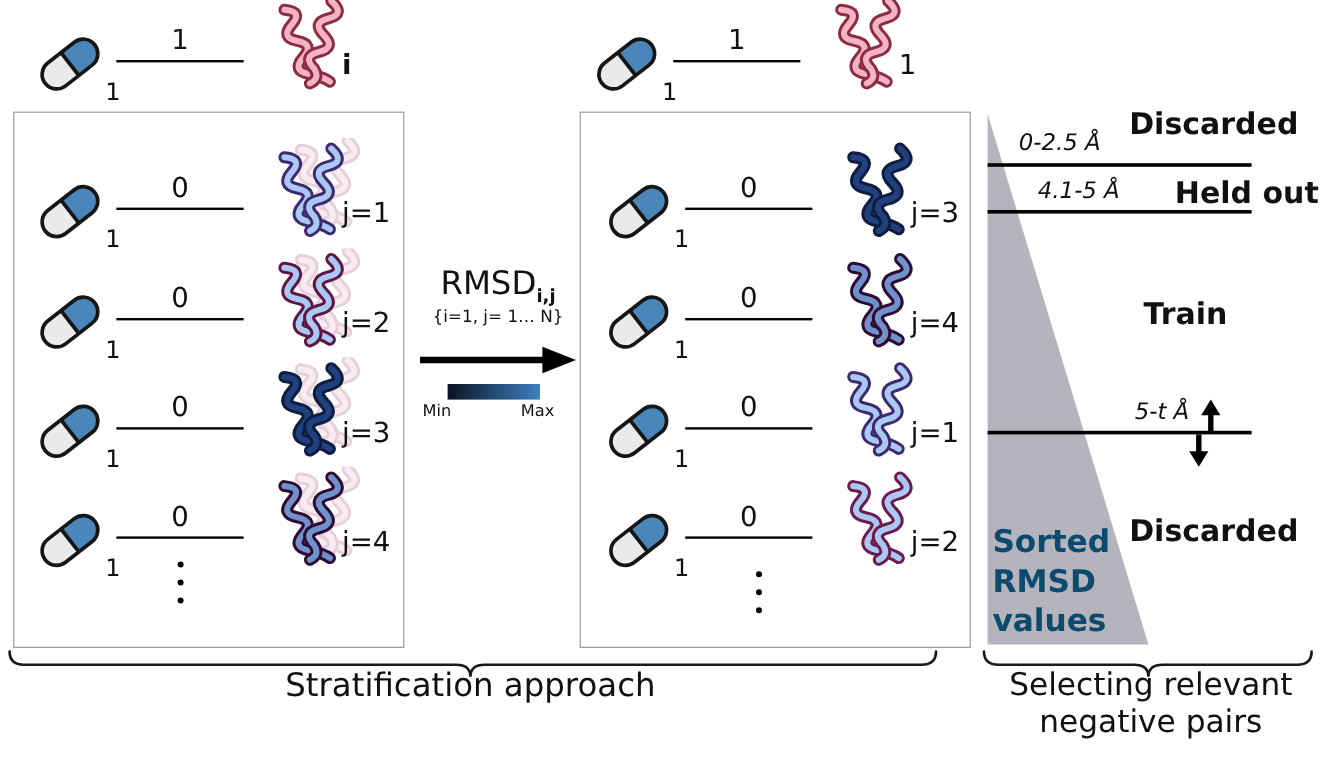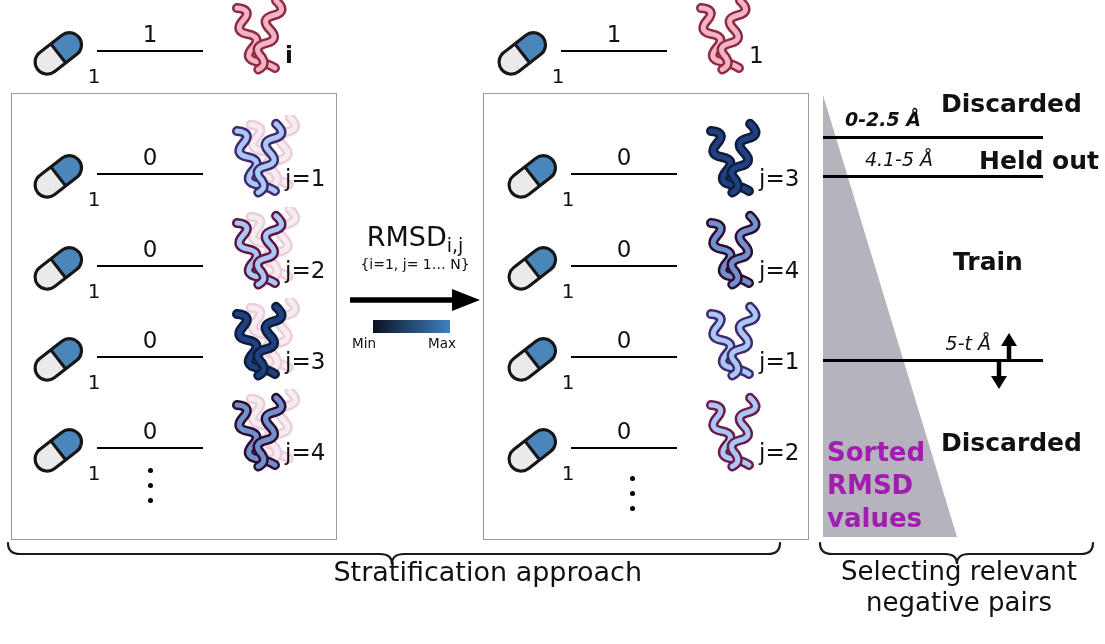--- a/index.html
+++ b/index.html
@@ -23,45 +23,45 @@
   .pi{fill:none;stroke:var(--fill,#ccc);stroke-width:5.5;stroke-linecap:round;stroke-linejoin:round;}
   .ghost{--outline:#e7d0dc;--fill:#f8ecf1;}
 
   .vdots{position:absolute;display:flex;flex-direction:column;gap:10px;}
   .vdots i{width:5px;height:5px;border-radius:50%;background:#000;}
   #dots-left{left:148px;top:468px;}
   #dots-right{left:630px;top:476px;}
 
   
   #rmsd-title{position:absolute;left:347px;top:221px;width:136px;text-align:center;font-size:27px;}
-  #rmsd-title sub{font-size:19px;}
+  #rmsd-title sub{font-size:15px;font-weight:bold;}
   #rmsd-cond{position:absolute;left:347px;top:256px;width:136px;text-align:center;font-size:14px;}
   #arrow-svg{position:absolute;left:349px;top:287px;width:132px;height:26px;}
   #gradient-bar{position:absolute;left:373px;top:320px;width:77px;height:13px;
     background:linear-gradient(to right,var(--grad-start,#0a1322),var(--grad-end,#3f80c2));}
   #min-label{position:absolute;left:352px;top:335px;font-size:13.5px;}
-  #max-label{position:absolute;left:428px;top:335px;width:40px;font-size:13.5px;}
+  #max-label{position:absolute;left:428px;top:335px;width:40px;font-size:13.5px;text-align:center;}
 
   
   #triangle-svg{position:absolute;left:820px;top:94px;width:142px;height:444px;}
-  #sorted-label{position:absolute;left:827px;top:436px;font-size:26px;font-weight:bold;line-height:33px;color:#a21caf;}
+  #sorted-label{position:absolute;left:827px;top:436px;font-size:26px;font-weight:bold;line-height:33px;color:#0c4a6e;}
   .strat-line{position:absolute;left:823px;width:220px;height:0;border-top:3px solid #000;}
   #line-1{top:136px;} #line-2{top:175px;} #line-3{top:359px;}
   .range-label{position:absolute;width:100px;text-align:center;font-style:italic;font-size:19px;}
-  #range-1{left:833px;top:108px;font-weight:bold;} #range-2{left:849px;top:148px;} #range-3{left:891px;top:332px;text-align:right;}
+  #range-1{left:833px;top:108px;} #range-2{left:849px;top:148px;} #range-3{left:891px;top:332px;text-align:right;}
   .cat-label{position:absolute;font-weight:bold;font-size:25px;text-align:left;}
   #cat-1{left:941px;top:89px;width:134px;}
   #cat-2{left:943px;top:146px;width:132px;margin-left:36px;}
   #cat-3{left:953px;top:247px;width:132px;}
   #cat-4{left:941px;top:428px;width:136px;}
   #updown-svg{position:absolute;left:985px;top:332px;width:40px;height:58px;}
 
   
   #braces-svg{position:absolute;left:0;top:541px;width:1105px;height:26px;}
-  #caption-left{position:absolute;left:142px;top:556px;width:500px;text-align:right;font-size:27px;}
+  #caption-left{position:absolute;left:142px;top:556px;width:500px;text-align:center;font-size:27px;}
   #caption-right{position:absolute;left:809px;top:556px;width:300px;text-align:center;font-size:26px;line-height:31px;}
 </style>
 </head>
 <body>
 
 <div id="stage">
 
   <svg width="0" height="0" style="position:absolute" aria-hidden="true">
     <defs>
       <g id="pill">

